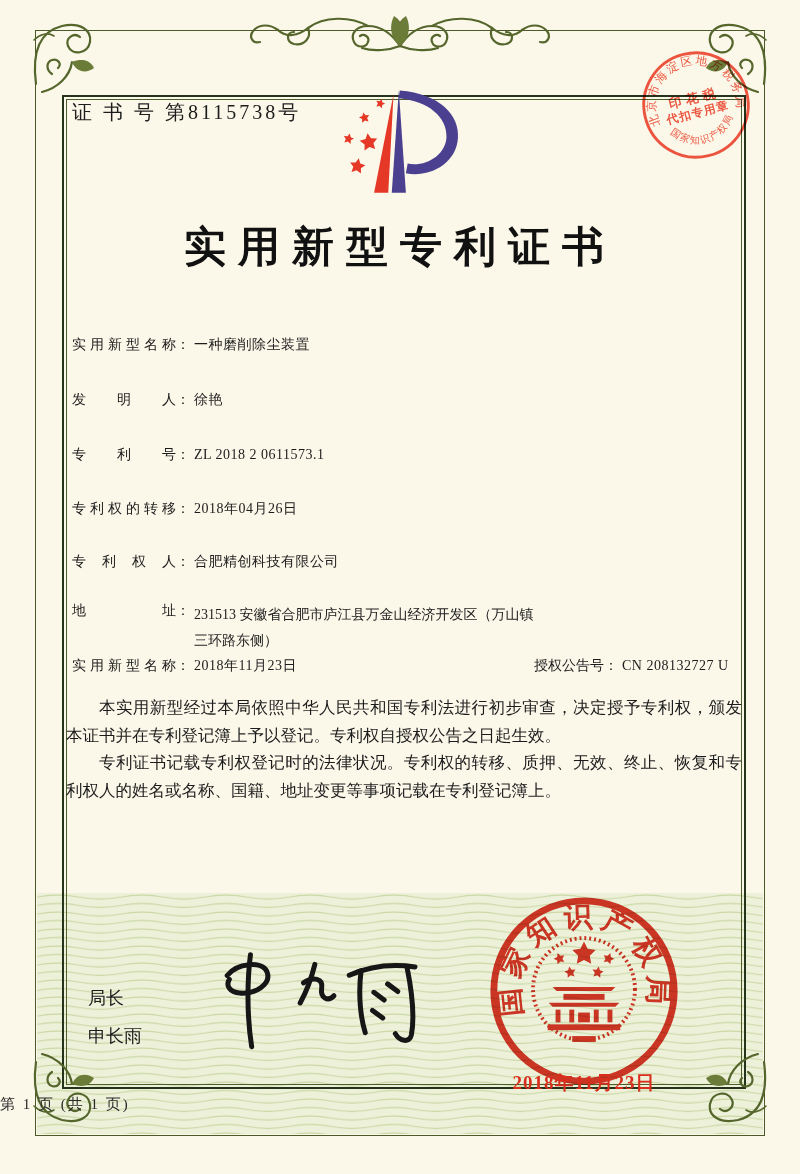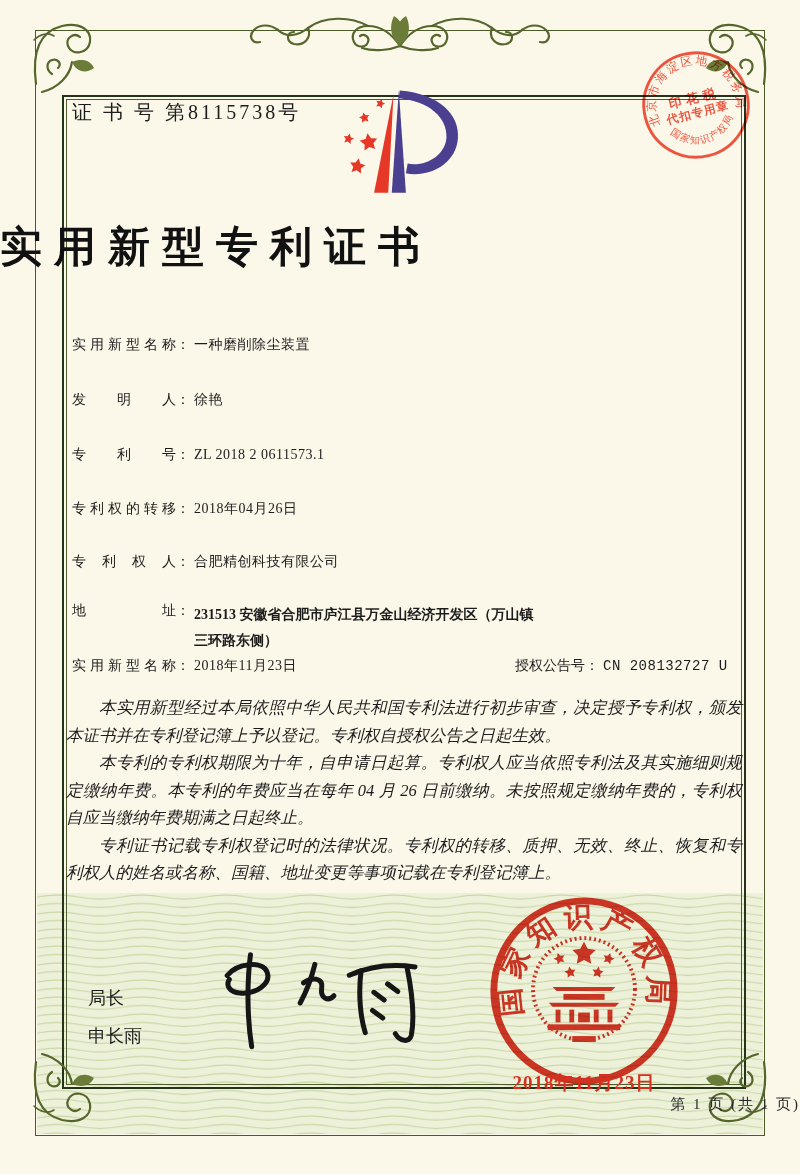--- a/index.html
+++ b/index.html
@@ -21,33 +21,33 @@
   }
   .inner-frame::after{
     content:"";position:absolute;inset:2px;
     border:1px solid #4c5e2b;
   }
   .wavy-band{left:37px;top:893px;width:726px;height:241px;}
   .ornament{color:#5b6a2e;}
   
   .cert-no{left:72px;top:99px;font-size:20px;letter-spacing:3px;}
   .title{
-    left:0;top:219px;width:800px;text-align:left;
+    left:0;top:219px;width:800px;text-align:center;
     font-size:42px;font-weight:bold;letter-spacing:12px;color:#111;
   }
   .field{left:72px;font-size:14px;white-space:nowrap;}
   .flabel{display:inline-block;width:104px;text-align:justify;text-align-last:justify;}
   .fcolon{display:inline-block;margin-right:4px;}
   .fvalue{letter-spacing:0.5px;}
-  .addr-lines{display:inline-block;vertical-align:top;white-space:normal;width:548px;line-height:26px;font-weight:bold;}
-  .field-right{left:443px;top:0;position:absolute;font-family:Liberation Mono, monospace;}
-  .paragraphs{left:66px;top:694px;width:676px;font-size:16.5px;line-height:27.5px;text-align:justify;font-style:italic;}
+  .addr-lines{display:inline-block;vertical-align:top;white-space:normal;width:548px;line-height:26px;}
+  .field-right{left:462px;top:0;position:absolute;}
+  .paragraphs{left:66px;top:694px;width:676px;font-size:16.5px;line-height:27.5px;text-align:justify;}
   .paragraphs p{margin:0;text-indent:2em;}
   .sig-label{left:88px;font-size:18px;margin-top:11px;}
-  .footer{left:0;top:1095px;width:800px;text-align:right;font-size:15px;letter-spacing:2px;color:#2a2a2a;}
+  .footer{left:0;top:1095px;width:800px;text-align:left;font-size:15px;letter-spacing:2px;color:#2a2a2a;}
   
   .seal-bottom{left:486px;top:893px;mix-blend-mode:multiply;opacity:.95;}
   .seal-date{
     left:486px;top:1070px;width:196px;text-align:center;
     color:#d92e1e;font-size:19px;font-weight:bold;letter-spacing:1px;
   }
   .seal-tr{left:638px;top:47px;transform:rotate(-14deg);mix-blend-mode:multiply;opacity:.9;}
   .sig-script{left:212px;top:942px;}
 </style>
 </head>
@@ -149,21 +149,20 @@
 </div>
 <div class="abs field" style="top:657px;width:670px">
   <span class="flabel">实用新型名称</span><span class="fcolon">：</span><span class="fvalue">2018年11月23日</span>
   <span class="field-right">
     <span>授权公告号</span><span class="fcolon">：</span><span class="fvalue">CN 208132727 U</span>
   </span>
 </div>
 
 <div class="abs paragraphs">
   <p>本实用新型经过本局依照中华人民共和国专利法进行初步审查，决定授予专利权，颁发本证书并在专利登记簿上予以登记。专利权自授权公告之日起生效。</p>
-  <p>本专利的专利权期限为十年，自申请日起算。专利权人应当依照专利法及其实施细则规定缴纳年费。本专利的年费应当在每年 04 月 26 日前缴纳。未按照规定缴纳年费的，专利权自应当缴纳年费期满之日起终止。</p>
   <p>专利证书记载专利权登记时的法律状况。专利权的转移、质押、无效、终止、恢复和专利权人的姓名或名称、国籍、地址变更等事项记载在专利登记簿上。</p>
 </div>
 
 <div class="abs sig-label" style="top:975px">局长</div>
 <div class="abs sig-label" style="top:1013px">申长雨</div>
 <svg class="abs sig-script" width="230" height="110" viewBox="0 0 230 110">
   <g fill="none" stroke="#161616" stroke-width="5" stroke-linecap="round" transform="rotate(-2 115 55)">
     <path d="M40,10 C36,34 34,70 38,102"></path>
     <path d="M16,30 C26,18 52,16 56,28 C60,40 44,50 28,48 C18,47 14,40 18,34"></path>
     <path d="M104,22 C100,36 94,50 88,60"></path>

